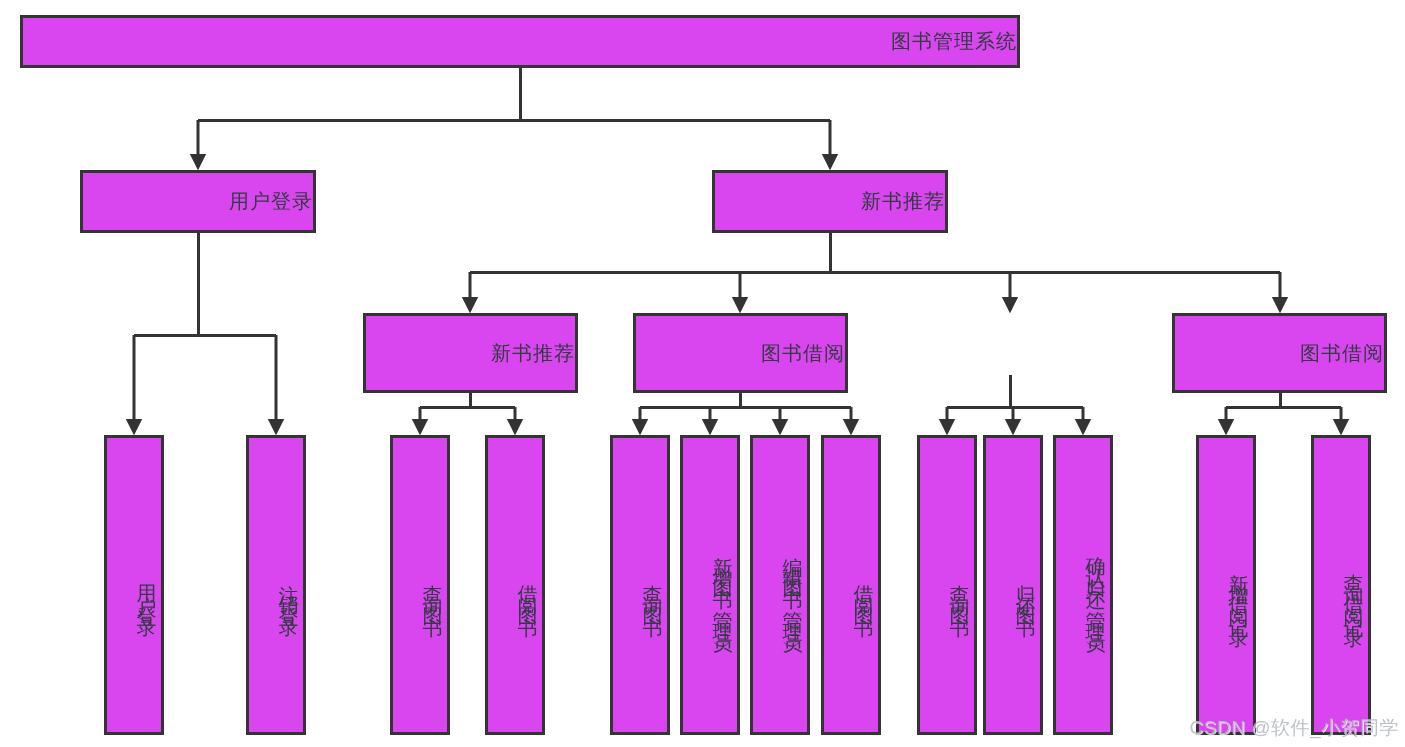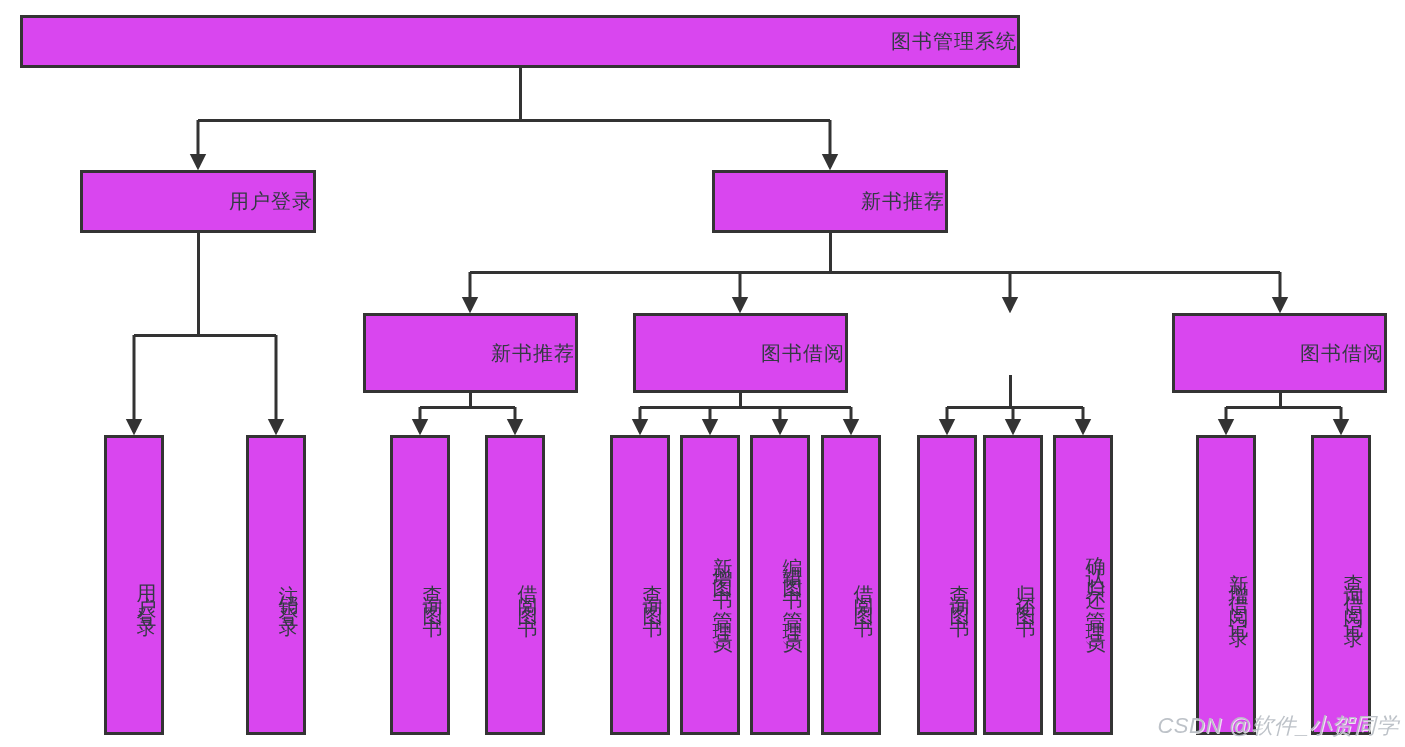--- a/index.html
+++ b/index.html
@@ -53,25 +53,24 @@
     letter-spacing: 11px;
     margin-bottom: -11px;
     white-space: nowrap;
     color: #333a42;
   }
   .watermark {
     position: absolute;
     right: 6px;
     bottom: 6px;
     z-index: 2;
-    font-size: 22px;
+    font-size: 19px;
     letter-spacing: 0.5px;
     color: rgba(185, 191, 197, 0.95);
     text-shadow: 1px 1px 0 rgba(255,255,255,0.8);
-    font-style: italic;
   }
 </style>
 </head>
 <body>
 
 <div id="stage">
 
   <svg id="connectors" width="1405" height="747" viewBox="0 0 1405 747">
     <defs>
       <marker id="arrowhead" viewBox="0 0 10 10" refX="8" refY="5" markerWidth="5.6" markerHeight="7" orient="auto">

